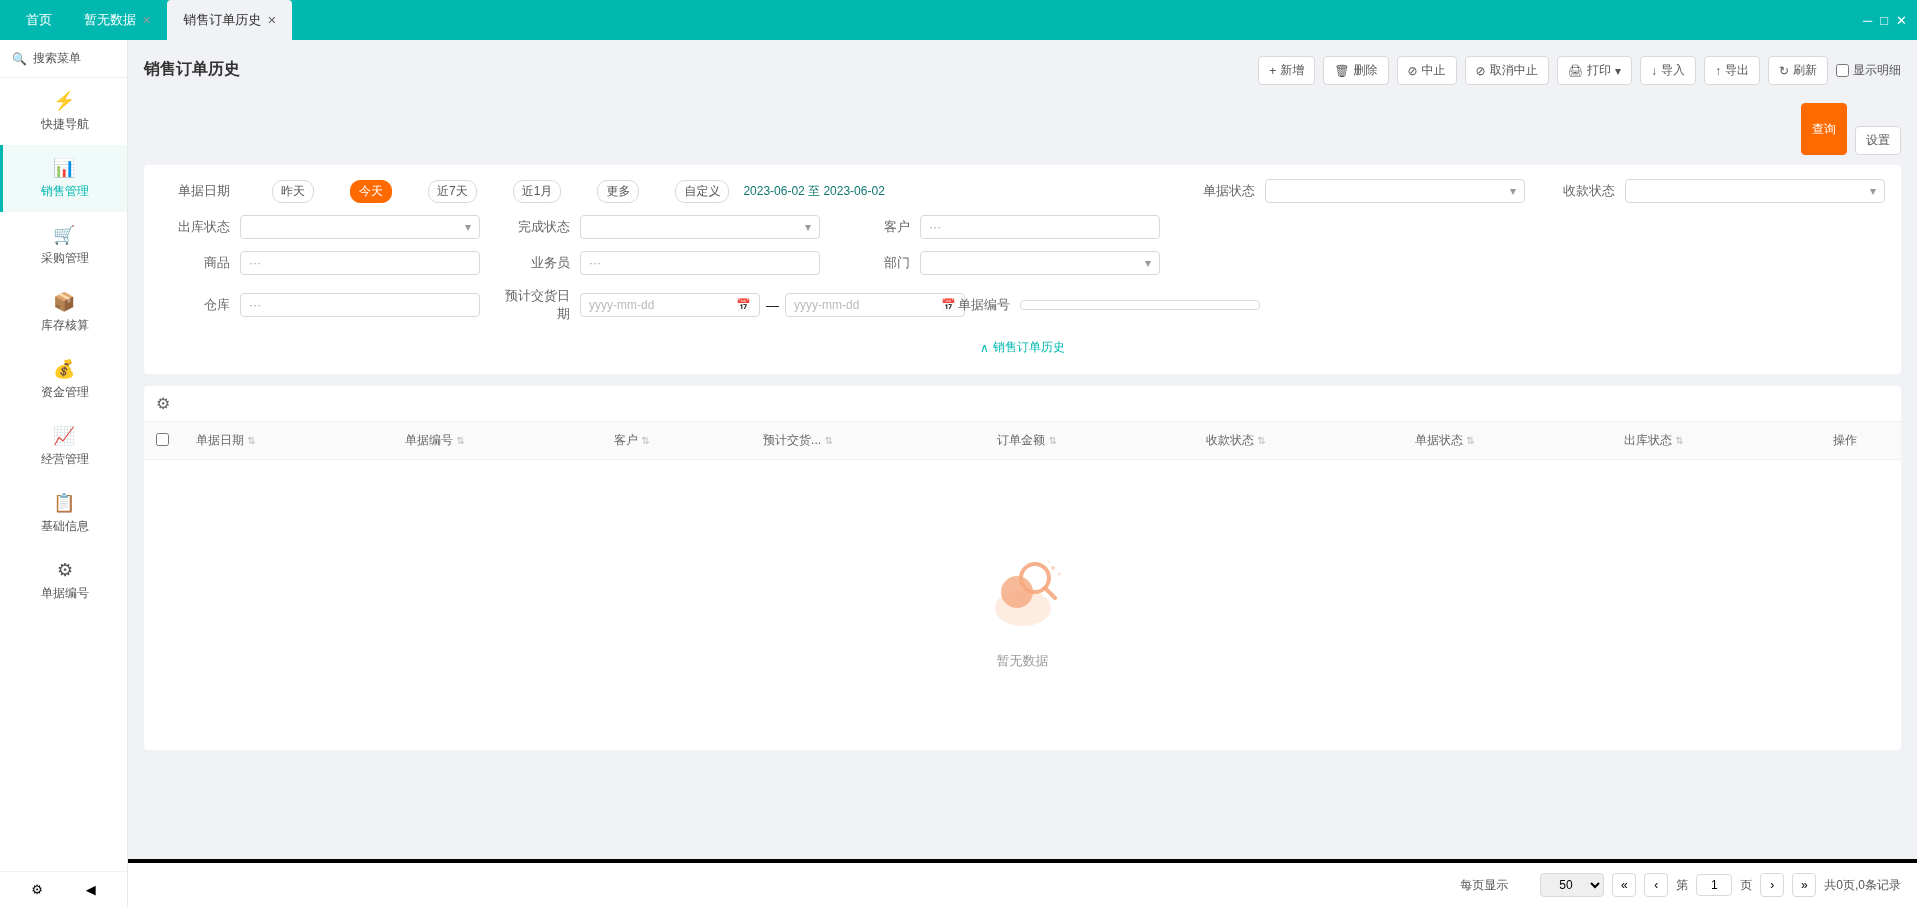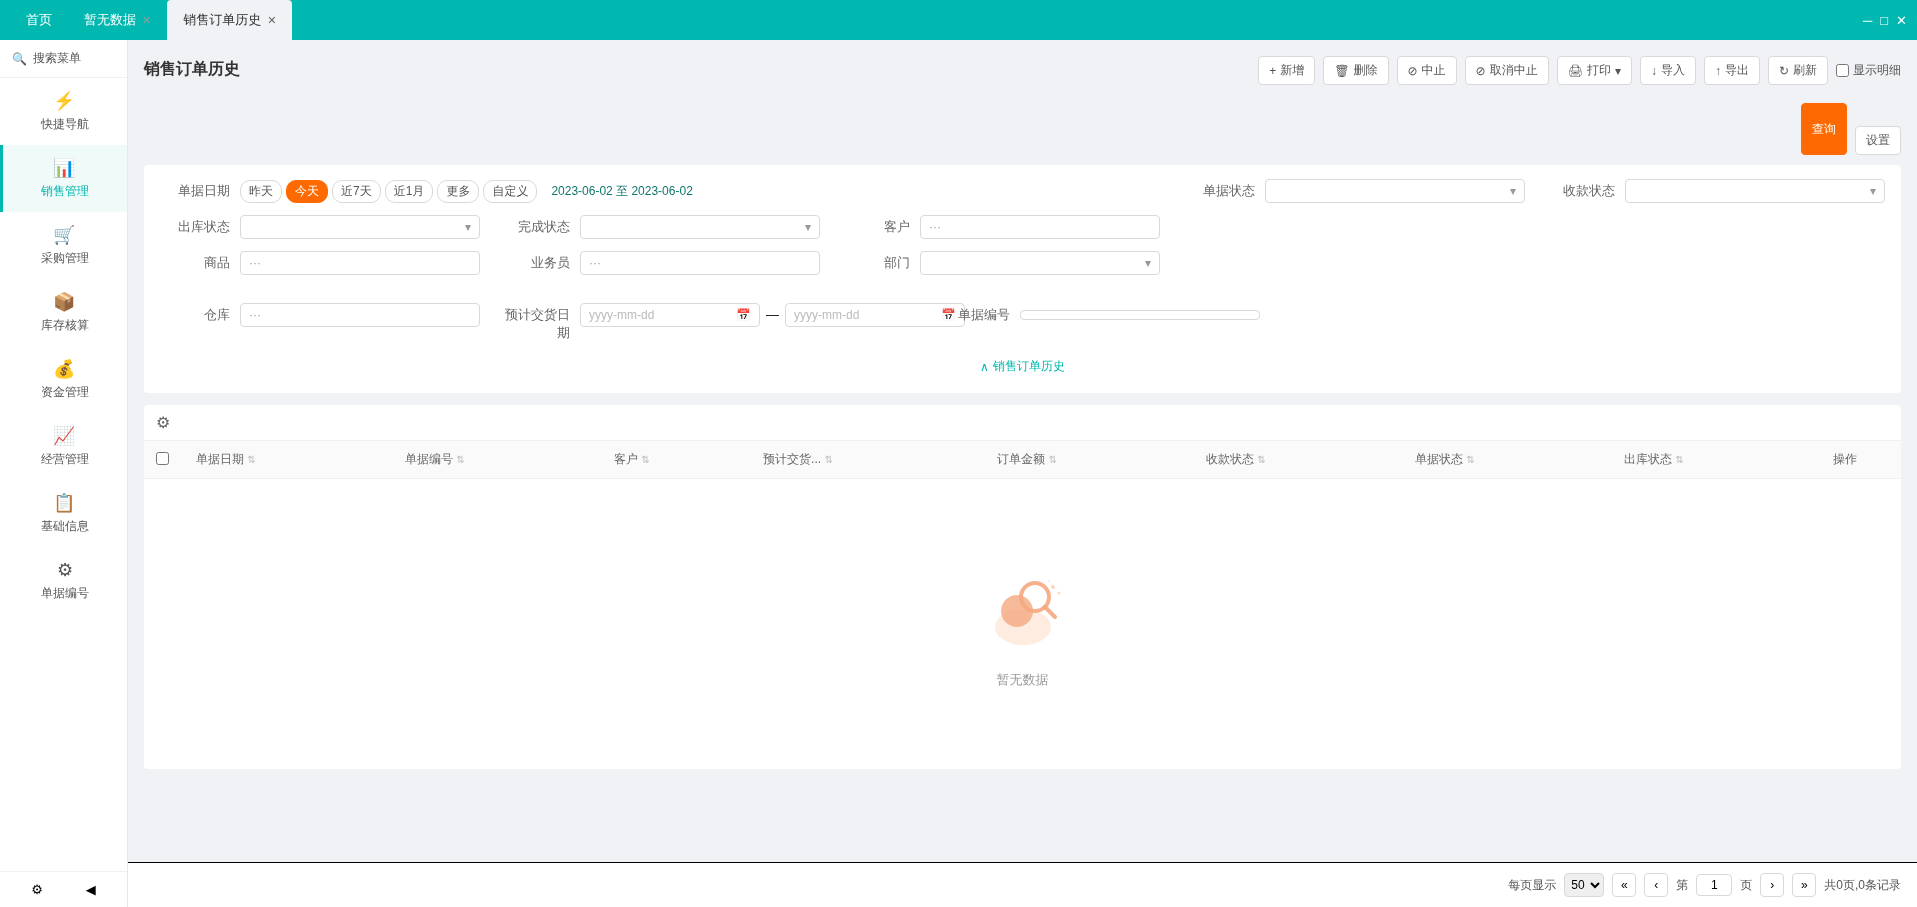--- a/index.html
+++ b/index.html
@@ -39,42 +39,42 @@
     .toolbar-btn.secondary { background: #fff; border-color: #d9d9d9; margin-top: 23px; }
     .checkbox-label { display: flex; align-items: center; gap: 4px; font-size: 12px; color: #555; cursor: pointer; }
 
     
     .filter-panel { background: #fff; border-radius: 4px; padding: 14px 16px; margin-bottom: 12px; }
     .filter-row { display: flex; align-items: center; margin-bottom: 12px; gap: 0; }
     .filter-row:last-child { margin-bottom: 0; }
     .filter-label { width: 80px; color: #666; font-size: 13px; flex-shrink: 0; text-align: right; padding-right: 10px; }
     .filter-control { flex: 1; display: flex; align-items: center; }
     .date-quick-btns { display: flex; align-items: center; gap: 4px; }
-    .date-btn { padding: 2px 8px; border-radius: 10px; border: 1px solid #d9d9d9; background: #fff; font-size: 12px; cursor: pointer; color: #555; }
+    .date-btn { padding: 2px 8px; border-radius: 10px; border: 1px solid #d9d9d9; background: #fff; font-size: 12px; cursor: pointer; color: #555; margin-left: 32px; }
     .date-btn.active { background: #ff6a00; color: #fff; border-color: #ff6a00; }
     .date-range { font-size: 12px; color: #0f766e; margin-left: 14px; }
     .filter-select { display: flex; align-items: center; border: 1px solid #d9d9d9; border-radius: 4px; padding: 4px 8px; background: #fff; cursor: pointer; min-width: 180px; justify-content: space-between; font-size: 12px; color: #999; }
     .filter-select-wide { min-width: 260px; }
     .collapse-btn { display: flex; align-items: center; gap: 4px; color: #00b8b0; font-size: 12px; cursor: pointer; margin: 0 auto; }
     .divider-row { display: flex; justify-content: center; padding: 4px 0; }
 
     
     .table-container { background: #fff; border-radius: 4px; flex: 1; overflow: auto; }
     .table-toolbar { display: flex; align-items: center; padding: 8px 12px; border-bottom: 1px solid #f0f0f0; }
     table { width: 100%; border-collapse: collapse; }
     thead tr { background: #fafafa; }
     th { padding: 10px 12px; text-align: left; font-size: 12px; color: #666; font-weight: normal; border-bottom: 1px solid #f0f0f0; white-space: nowrap; }
     th .sort-icon { font-size: 10px; color: #bbb; }
     td { padding: 10px 12px; font-size: 13px; color: #333; border-bottom: 1px solid #f0f0f0; }
     .empty-state { display: flex; flex-direction: column; align-items: center; justify-content: center; padding: 80px 0; }
     .empty-text { color: #999; font-size: 13px; }
 
     
-    .pagination { display: flex; align-items: center; justify-content: flex-end; padding: 10px 16px; background: #fff; border-top: 1px solid #000000; gap: 8px; font-size: 12px; color: #555; flex-shrink: 0; }
-    .page-size-select { border: 1px solid #d9d9d9; border-radius: 4px; padding: 3px 2px; font-size: 12px; }
+    .pagination { display: flex; align-items: center; justify-content: flex-end; padding: 10px 16px; background: #fff; border-top: 4px solid #000000; gap: 8px; font-size: 12px; color: #555; flex-shrink: 0; }
+    .page-size-select { border: 1px solid #d9d9d9; border-radius: 4px; padding: 3px 14px; font-size: 12px; margin-left: 24px; }
     .page-btn { width: 24px; height: 24px; border: 1px solid #d9d9d9; background: #fff; border-radius: 4px; cursor: pointer; display: flex; align-items: center; justify-content: center; font-size: 12px; }
     .page-input { width: 36px; border: 1px solid #d9d9d9; border-radius: 4px; padding: 3px 6px; text-align: center; font-size: 12px; }
 
     
     .empty-svg { width: 100px; height: 100px; position: relative; margin-bottom: 12px; }
   </style>
 </head>
 <body>
 
 <div class="topbar">
@@ -254,21 +254,21 @@
             <span></span>
             <span>▾</span>
           </div>
         </div>
 
         <div class="filter-row">
           <span class="filter-label">仓库</span>
           <div class="filter-select" style="flex:1; max-width:240px;">
             <span>···</span>
           </div>
-          <span class="filter-label" style="margin-left:20px;margin-top:19px;">预计交货日期</span>
+          <span class="filter-label" style="margin-left:20px;">预计交货日期</span>
           <div style="display:flex; align-items:center; gap:6px; flex:1; max-width:340px;">
             <div class="filter-select" style="flex:1;">
               <span style="color:#bbb;">yyyy-mm-dd</span>
               <span>📅</span>
             </div>
             <span>—</span>
             <div class="filter-select" style="flex:1;">
               <span style="color:#bbb;">yyyy-mm-dd</span>
               <span>📅</span>
             </div>

